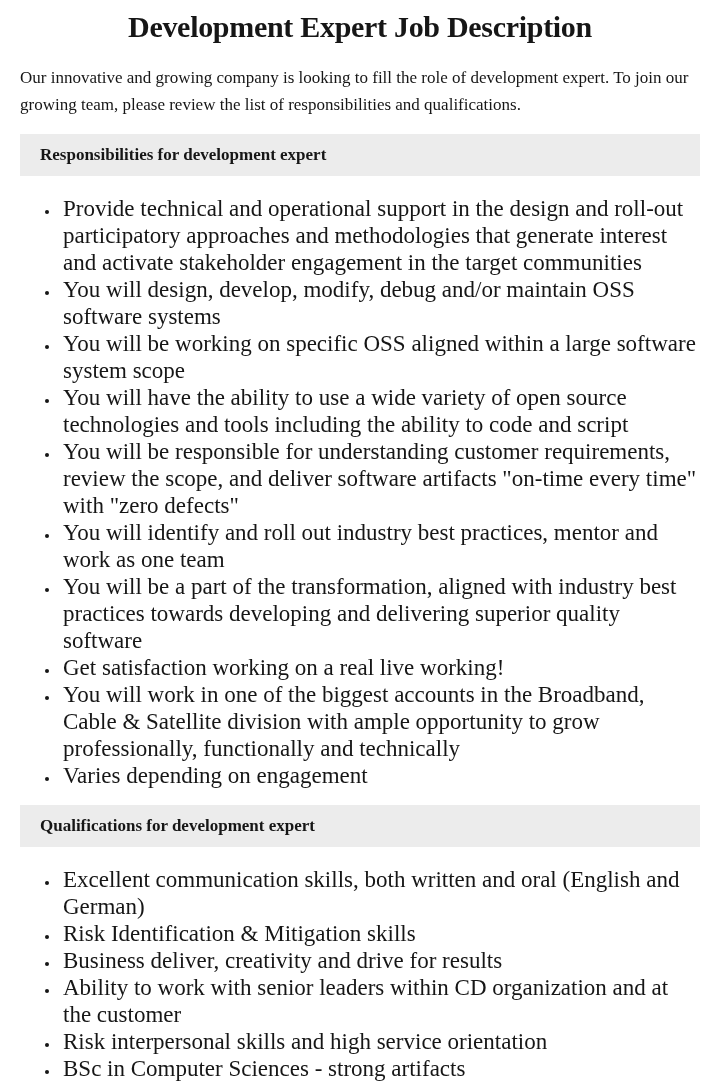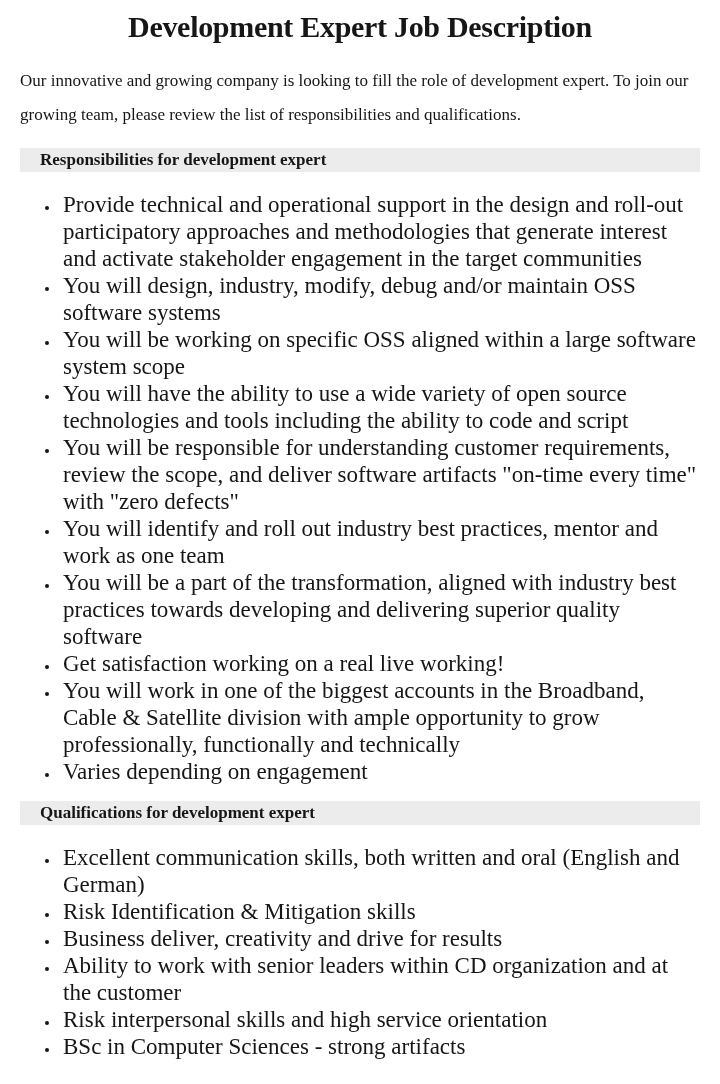--- a/index.html
+++ b/index.html
@@ -26,25 +26,25 @@
     margin: 2px 0 0 0;
     font-size: 30px;
     line-height: 38px;
     font-weight: bold;
     text-align: center;
     letter-spacing: -0.3px;
   }
   p.intro {
     margin: 18px 0 0 0;
     font-size: 17px;
-    line-height: 34px;
+    line-height: 27px;
   }
   .section-bar {
     margin-top: 16px;
-    height: 24px;
+    height: 42px;
     background: var(--section-bg);
     display: flex;
     align-items: center;
     padding: 0 20px;
   }
   .section-bar h2 {
     margin: 0;
     font-size: 17px;
     line-height: 20px;
     font-weight: bold;
@@ -71,21 +71,21 @@
   <h1 class="page-title">Development Expert Job Description</h1>
 
   <p class="intro">Our innovative and growing company is looking to fill the role of development expert. To join our growing team, please review the list of responsibilities and qualifications.</p>
 
   <section>
     <div class="section-bar">
       <h2>Responsibilities for development expert</h2>
     </div>
     <ul class="doc-list">
       <li>Provide technical and operational support in the design and roll-out participatory approaches and methodologies that generate interest and activate stakeholder engagement in the target communities</li>
-      <li>You will design, industry, modify, debug and/or maintain OSS software systems</li>
+      <li>You will design, develop, modify, debug and/or maintain OSS software systems</li>
       <li>You will be working on specific OSS aligned within a large software system scope</li>
       <li>You will have the ability to use a wide variety of open source technologies and tools including the ability to code and script</li>
       <li>You will be responsible for understanding customer requirements, review the scope, and deliver software artifacts "on-time every time" with "zero defects"</li>
       <li>You will identify and roll out industry best practices, mentor and work as one team</li>
       <li>You will be a part of the transformation, aligned with industry best practices towards developing and delivering superior quality software</li>
       <li>Get satisfaction working on a real live working!</li>
       <li>You will work in one of the biggest accounts in the Broadband, Cable &amp; Satellite division with ample opportunity to grow professionally, functionally and technically</li>
       <li>Varies depending on engagement</li>
     </ul>
   </section>

